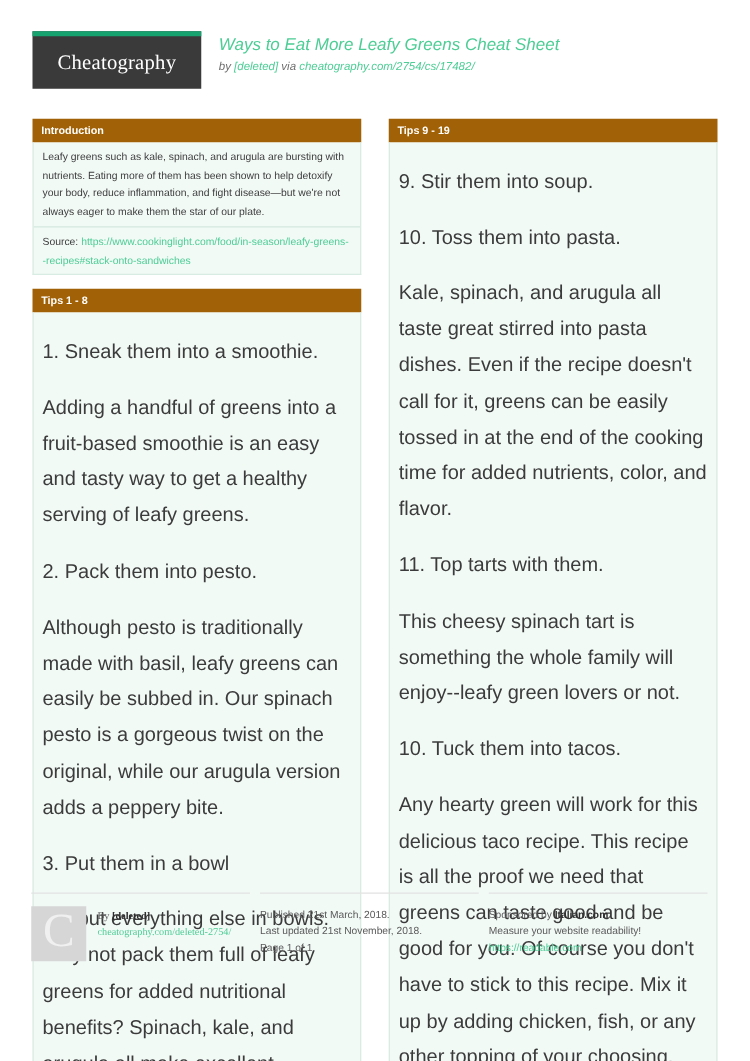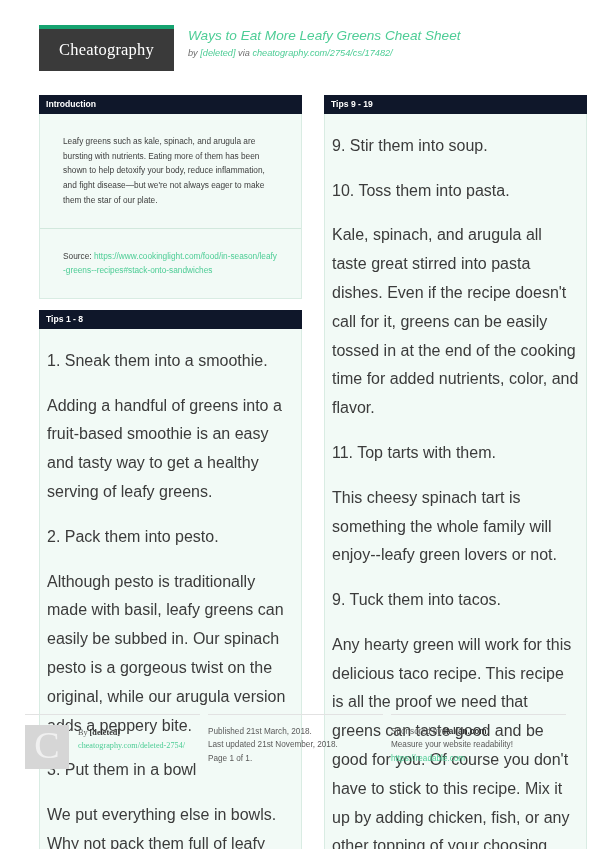--- a/index.html
+++ b/index.html
@@ -12,21 +12,21 @@
     height: 849px;
     font-family: "Liberation Sans", sans-serif;
     color: #3b3b3b;
     overflow: hidden;
   }
   .page {
     position: relative;
     width: 600px;
     height: 849px;
     box-sizing: border-box;
-    padding: 0 39px;
+    padding: 0 26px;
   }
 
   
   .header {
     display: flex;
     align-items: flex-start;
     padding-top: 25px;
     height: 56px;
   }
   .logo-box {
@@ -70,40 +70,40 @@
   .columns {
     display: flex;
     gap: 22px;
     margin-top: 14px;
     align-items: flex-start;
   }
   .col { width: 263px; flex: none; }
 
   .card { margin-bottom: 11px; }
   .card-head {
-    background: #0f172a;
+    background: #a16207;
     color: #ffffff;
     font-size: 8.6px;
     font-weight: bold;
     padding: 4px 6px 4px 7px;
     line-height: 1.25;
   }
   .card-body {
     background: #f2faf6;
     border-left: 1px solid #d9ece3;
     border-right: 1px solid #d9ece3;
     border-bottom: 1px solid #d9ece3;
   }
   .row {
     padding: 4px 7px 4px 7px;
     border-bottom: 1px solid #d2e8dd;
   }
   .row:last-child { border-bottom: none; }
   .row p {
-    margin: 16px;
+    margin: 0;
     font-size: 8.3px;
     line-height: 1.78;
     color: #3d3d3d;
   }
   .row p a, .srcline a {
     color: #4ecd96;
     text-decoration: none;
     word-break: break-all;
   }
   .tip-block { padding: 2px 7px 2px 7px; }
@@ -196,21 +196,21 @@
     <div class="col">
       <div class="card">
         <div class="card-head">Tips 9 - 19</div>
         <div class="card-body">
           <div class="tip-block">
             <p class="lead">9. Stir them into soup.</p>
             <p class="lead">10. Toss them into pasta.</p>
             <p>Kale, spinach, and arugula all taste great stirred into pasta dishes. Even if the recipe doesn't call for it, greens can be easily tossed in at the end of the cooking time for added nutrients, color, and flavor.</p>
             <p class="lead">11. Top tarts with them.</p>
             <p>This cheesy spinach tart is something the whole family will enjoy--leafy green lovers or not.</p>
-            <p class="lead">9. Tuck them into tacos.</p>
+            <p class="lead">10. Tuck them into tacos.</p>
             <p>Any hearty green will work for this delicious taco recipe. This recipe is all the proof we need that greens can taste good and be good for you. Of course you don't have to stick to this recipe. Mix it up by adding chicken, fish, or any other topping of your choosing. (Just don't forget the greens.)</p>
 
           </div>
         </div>
       </div>
     </div>
 
   </div>
 
   <div class="footer">

